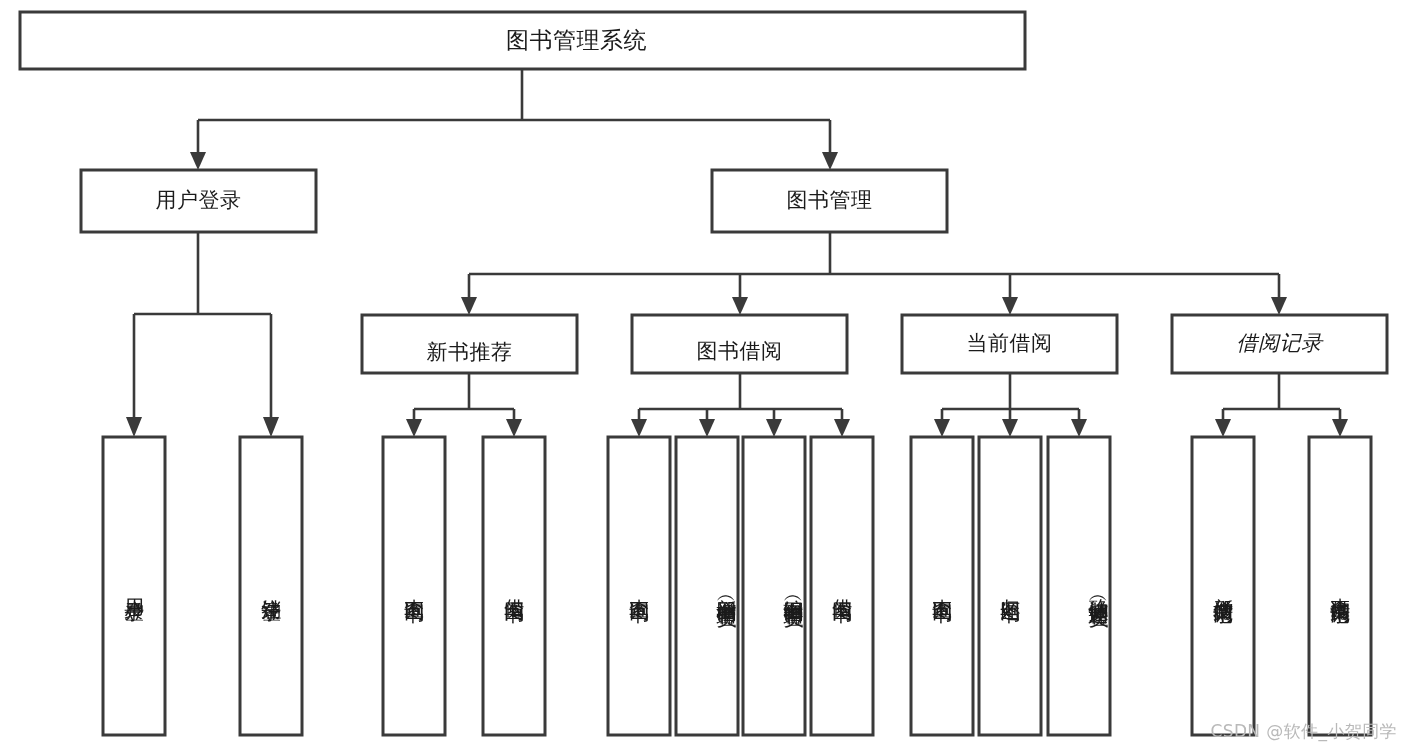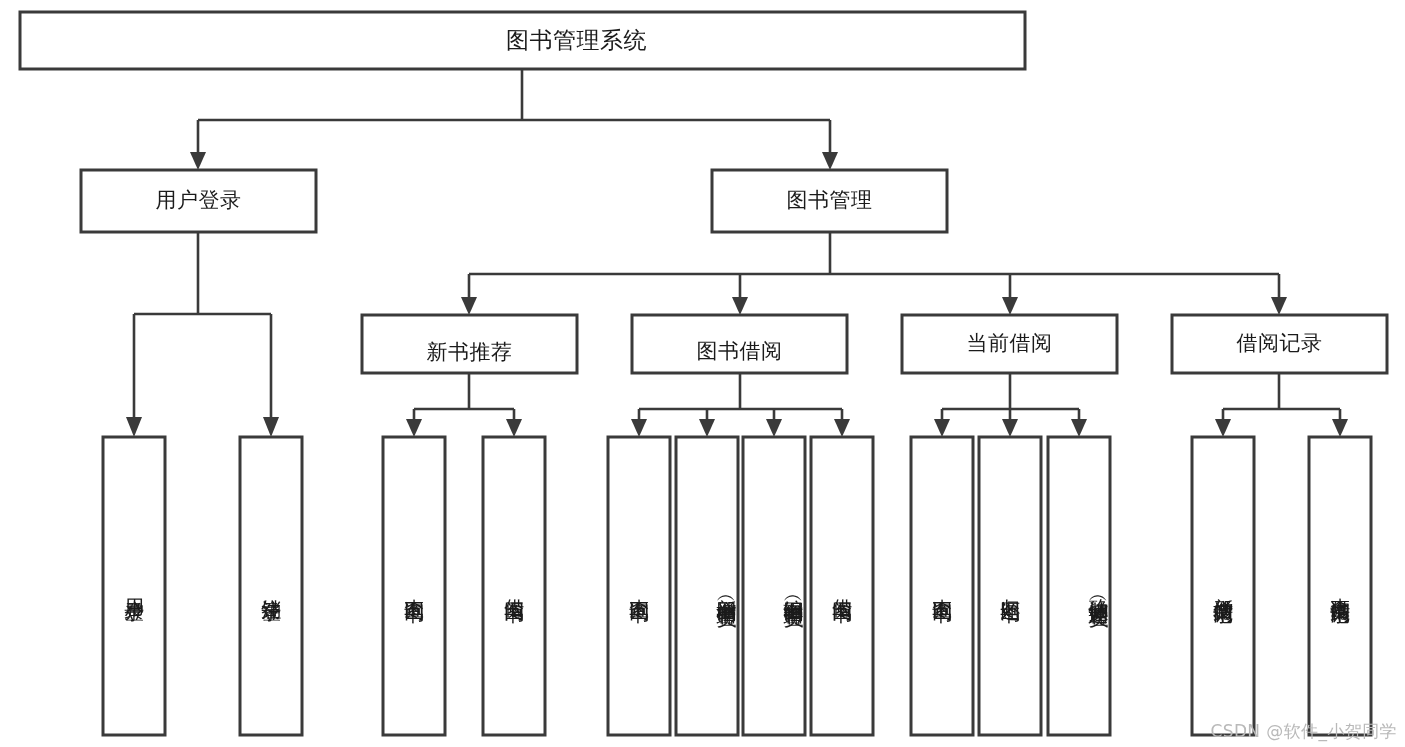--- a/index.html
+++ b/index.html
@@ -189,21 +189,21 @@
   </svg>
 
   <div class="node-label-h" style="left:20px; top:12px; width:1113px; height:57px; font-size:23px;">图书管理系统</div>
 
   <div class="node-label-h" style="left:81px; top:170px; width:235px; height:62px;">用户登录</div>
   <div class="node-label-h" style="left:712px; top:170px; width:235px; height:62px;border-radius:18px;">图书管理</div>
 
   <div class="node-label-h" style="left:362px; top:315px; width:215px; height:76px;">新书推荐</div>
   <div class="node-label-h" style="left:632px; top:315px; width:215px; height:74px;">图书借阅</div>
   <div class="node-label-h" style="left:902px; top:315px; width:215px; height:58px;">当前借阅</div>
-  <div class="node-label-h" style="left:1172px; top:315px; width:215px; height:58px;">借阅记录</div>
+  <div class="node-label-h" style="left:1172px; top:315px; width:215px; height:58px;font-style:italic;">借阅记录</div>
 
   <div class="node-label-v align-middle" style="left:103px; top:437px; width:62px; height:298px;">用户登录</div>
   <div class="node-label-v align-middle" style="left:240px; top:437px; width:62px; height:298px;">注销登录</div>
 
   <div class="node-label-v align-middle" style="left:383px; top:437px; width:62px; height:298px;">查询图书</div>
   <div class="node-label-v align-middle" style="left:483px; top:437px; width:62px; height:298px;">借阅图书</div>
 
   <div class="node-label-v align-middle" style="left:608px; top:437px; width:62px; height:298px;">查询图书</div>
   <div class="node-label-v align-start" style="left:676px; top:445px; width:62px; height:290px;">新增图书（管理员）</div>
   <div class="node-label-v align-start" style="left:743px; top:445px; width:62px; height:290px;">编辑图书（管理员）</div>

